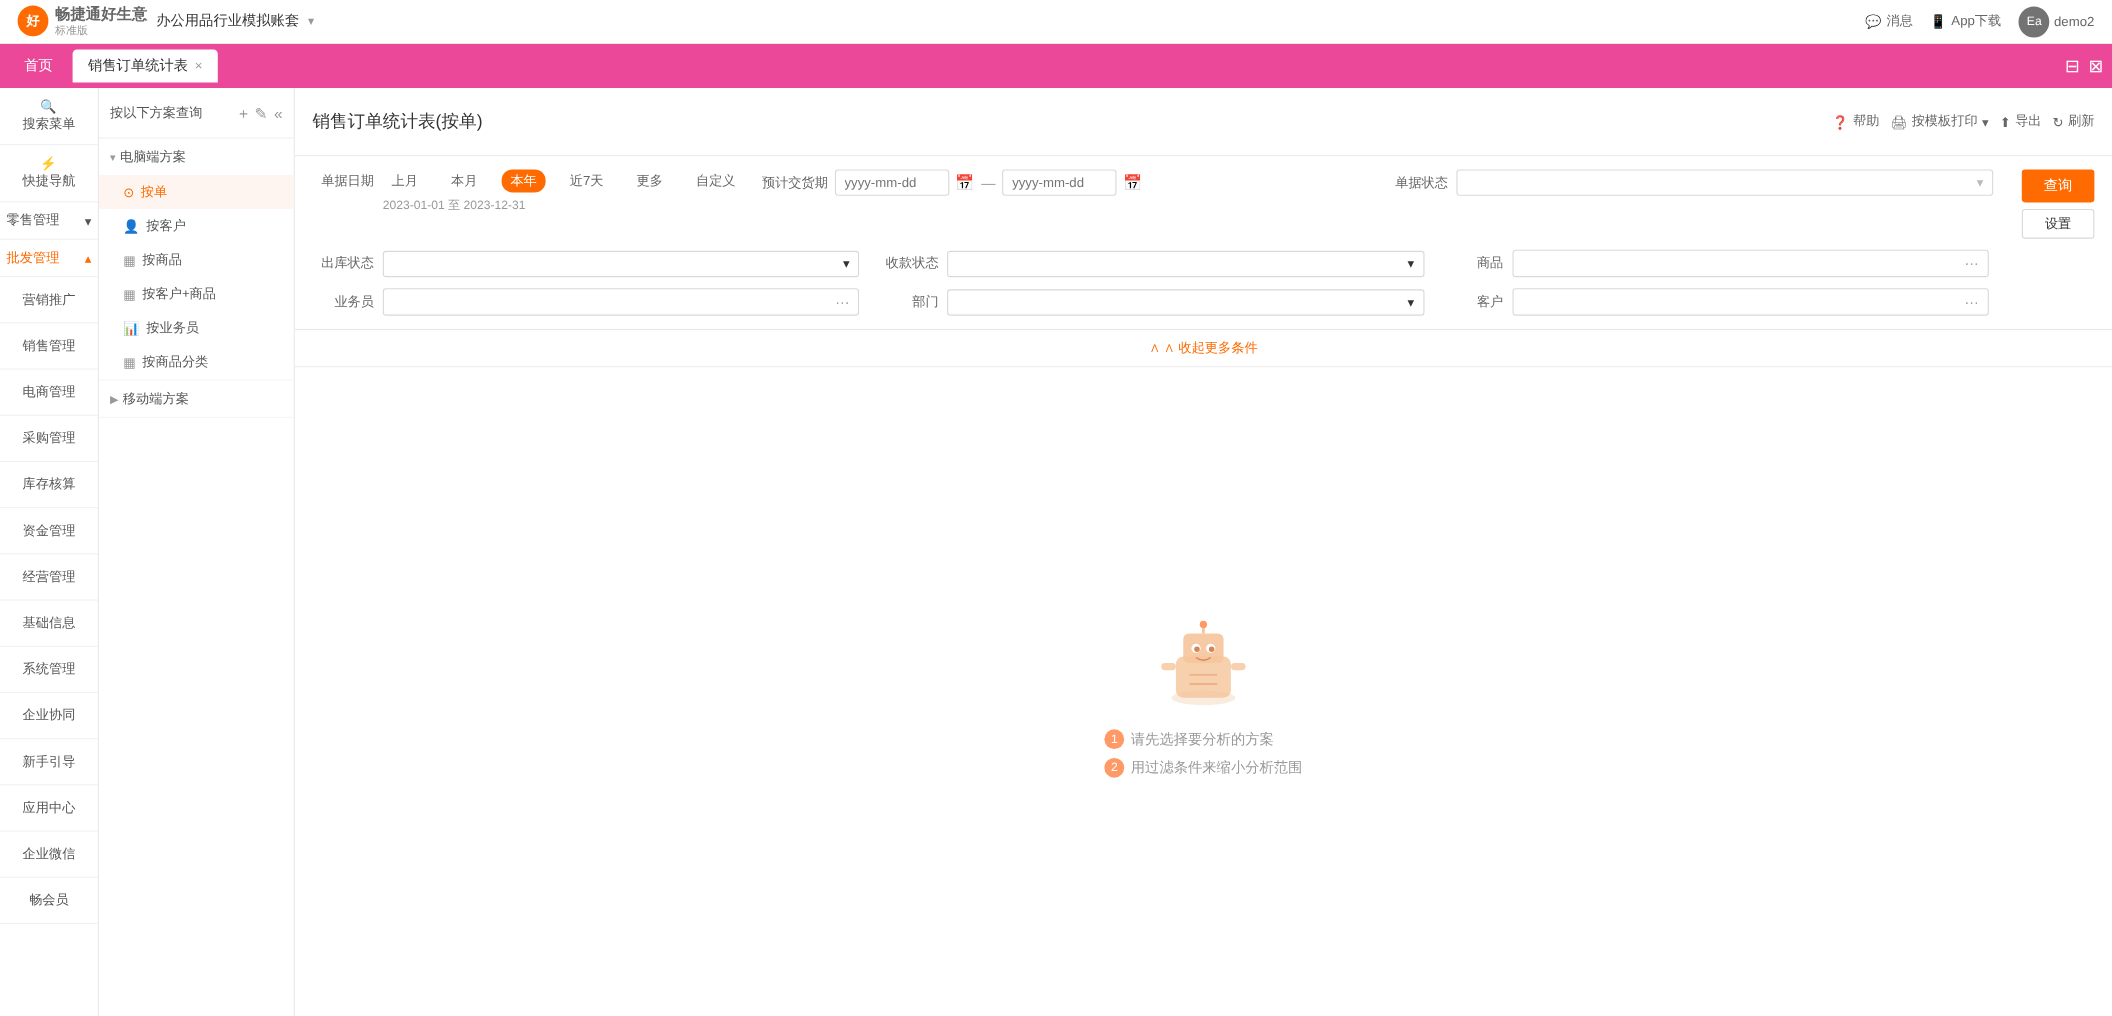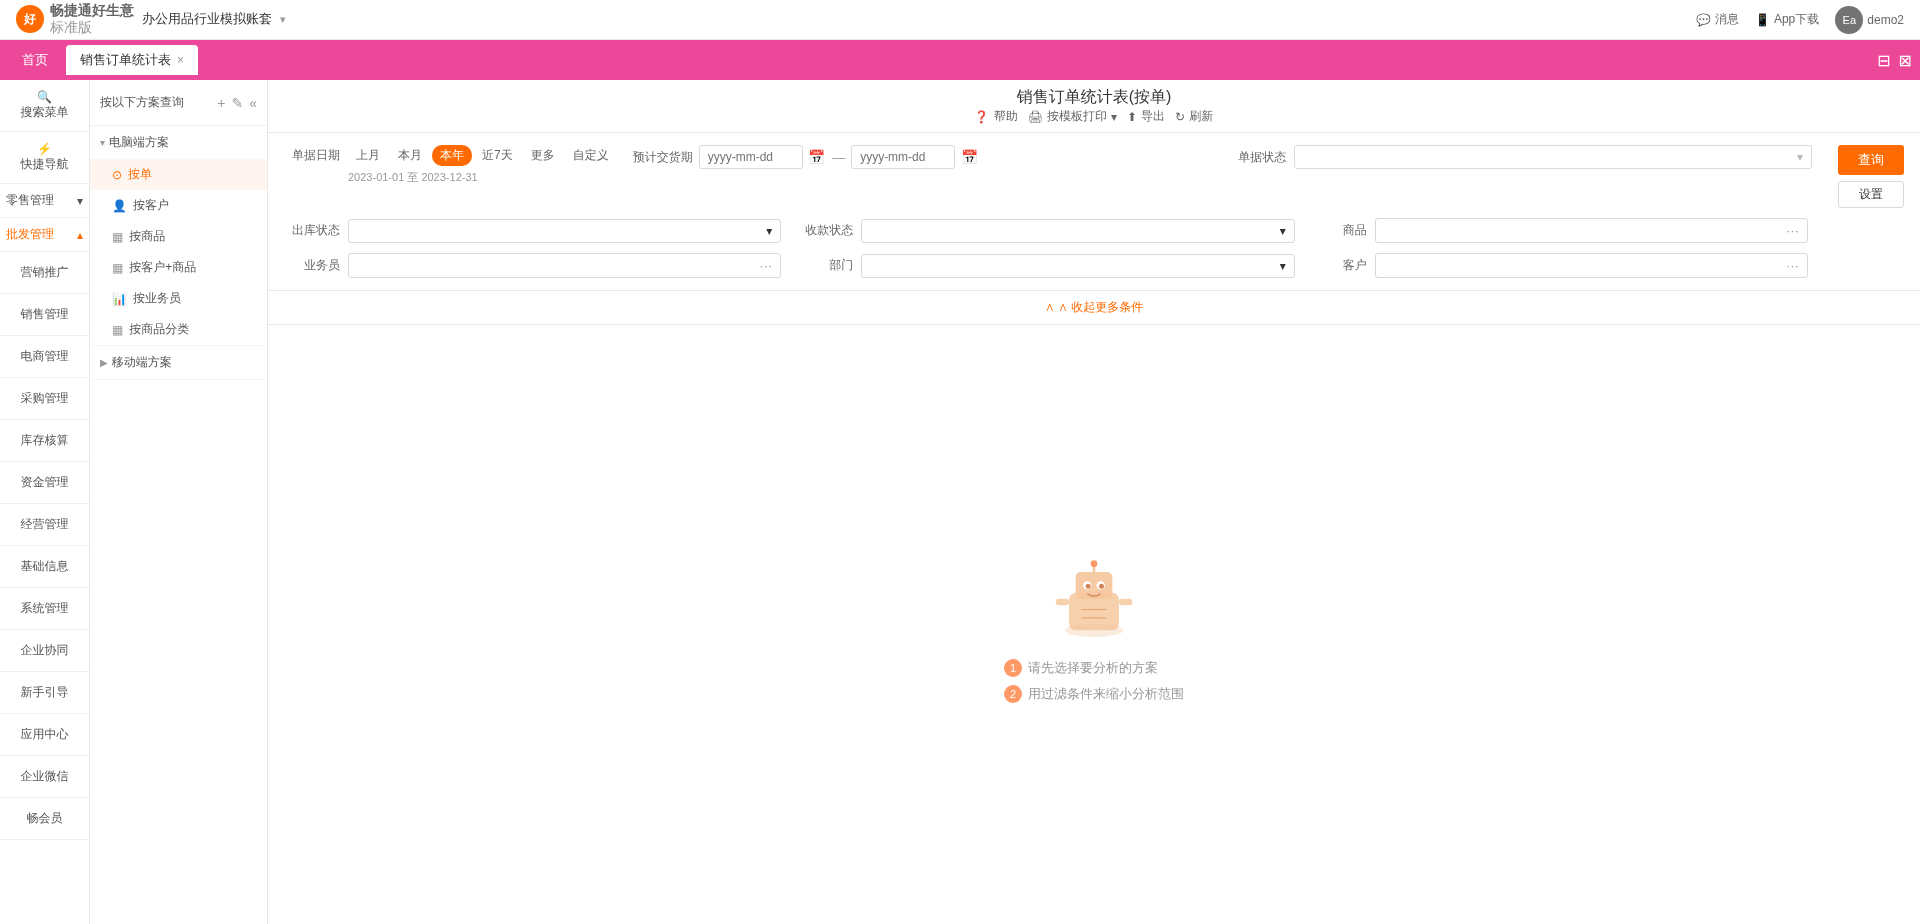--- a/index.html
+++ b/index.html
@@ -13,21 +13,21 @@
       align-items: center;
       justify-content: space-between;
       padding: 0 16px;
       border-bottom: 1px solid #e8e8e8;
       flex-shrink: 0;
     }
     .top-bar-left { display: flex; align-items: center; gap: 8px; }
     .logo-area { display: flex; align-items: center; gap: 6px; }
     .logo-icon { width: 28px; height: 28px; background: #ff6b00; border-radius: 50%; display: flex; align-items: center; justify-content: center; color: white; font-size: 12px; font-weight: bold; }
     .logo-text { font-size: 14px; color: #666; line-height: 1.2; font-weight: bold; }
-    .logo-sub { font-size: 14px; color: #999; font-family: Liberation Serif, serif; }
+    .logo-sub { font-size: 10px; color: #999; font-family: Liberation Serif, serif; }
     .app-title { font-size: 13px; color: #333; }
     .dropdown-arrow { color: #999; font-size: 11px; cursor: pointer; }
     .top-bar-right { display: flex; align-items: center; gap: 16px; }
     .top-bar-item { display: flex; align-items: center; gap: 4px; color: #666; font-size: 12px; cursor: pointer; }
     .avatar { width: 28px; height: 28px; border-radius: 50%; background: #737373; display: flex; align-items: center; justify-content: center; color: white; font-size: 11px; }
 
     
     .tab-bar {
       height: 40px;
       background: #ec4899;
@@ -131,41 +131,40 @@
       flex: 1;
       display: flex;
       flex-direction: column;
       overflow: hidden;
       background: #f5f5f5;
     }
 
     
     .page-header {
       background: #fff;
-      padding: 7px 16px;
+      padding: 20px 16px;
       display: flex;
       align-items: center;
       justify-content: space-between;
       border-bottom: 1px solid #e8e8e8;
       flex-shrink: 0;
-      flex-direction: column;
     }
     .page-title { font-size: 16px; font-weight: 500; color: #333; }
     .page-actions { display: flex; align-items: center; gap: 10px; }
     .page-action-btn { display: flex; align-items: center; gap: 4px; color: #666; font-size: 12px; cursor: pointer; }
 
     
     .filter-area {
       background: #fff;
       padding: 12px 16px;
       border-bottom: 1px solid #e8e8e8;
       flex-shrink: 0;
     }
     .filter-label { color: #666; font-size: 12px; white-space: nowrap; min-width: 56px; text-align: right; }
-    .date-shortcuts { display: flex; align-items: center; gap: 2px; }
+    .date-shortcuts { display: flex; align-items: center; gap: 14px; }
     .date-btn { padding: 2px 8px; border-radius: 3px; cursor: pointer; font-size: 12px; color: #666; background: none; border: none; }
     .date-btn.active { background: #ff6b00; color: white; border-radius: 10px; }
     .date-input { border: 1px solid #d9d9d9; border-radius: 3px; padding: 4px 8px; font-size: 12px; color: #bbb; width: 104px; outline: none; }
     .date-separator { color: #999; }
     .filter-select { border: 1px solid #d9d9d9; border-radius: 3px; padding: 4px 8px; font-size: 12px; color: #333; flex: 1; display: flex; align-items: center; justify-content: space-between; cursor: pointer; min-width: 120px; }
 
     
     .collapse-area {
       background: #fff;
       text-align: center;

